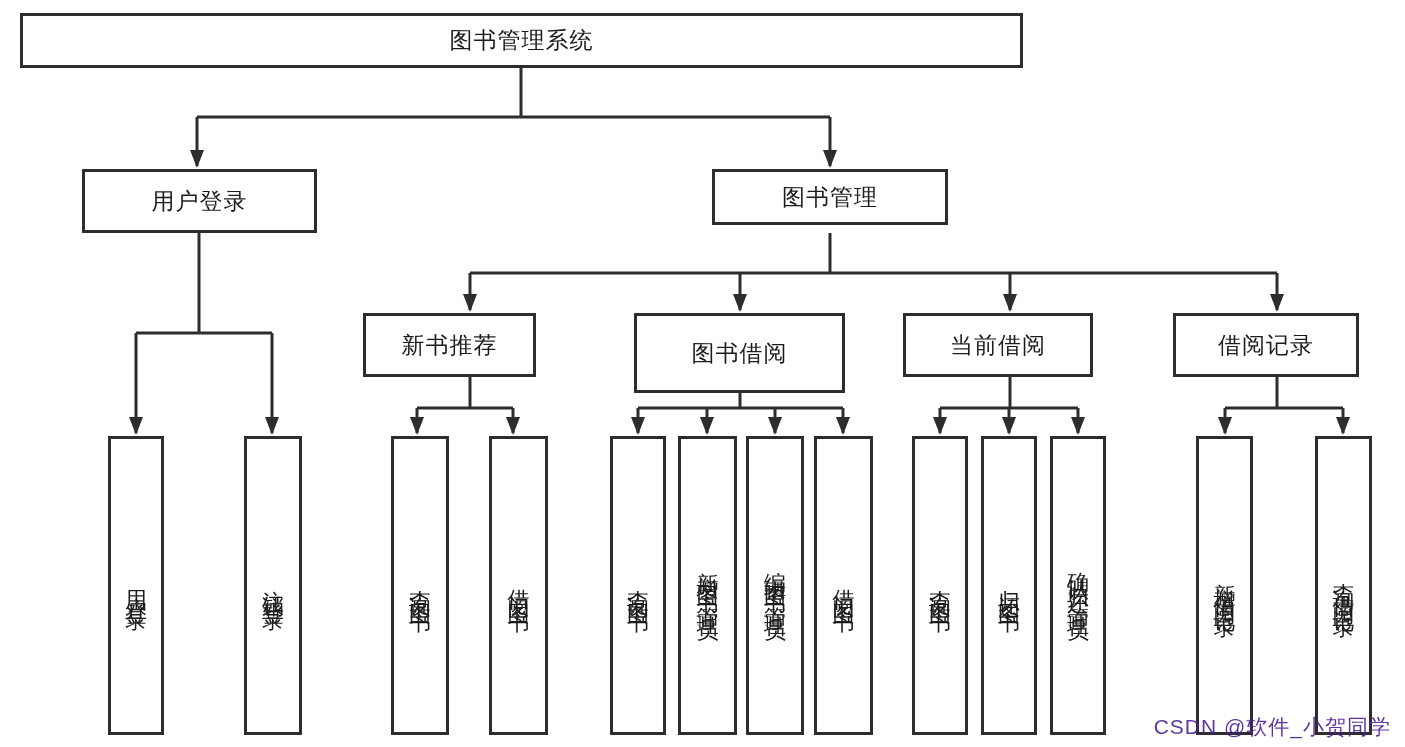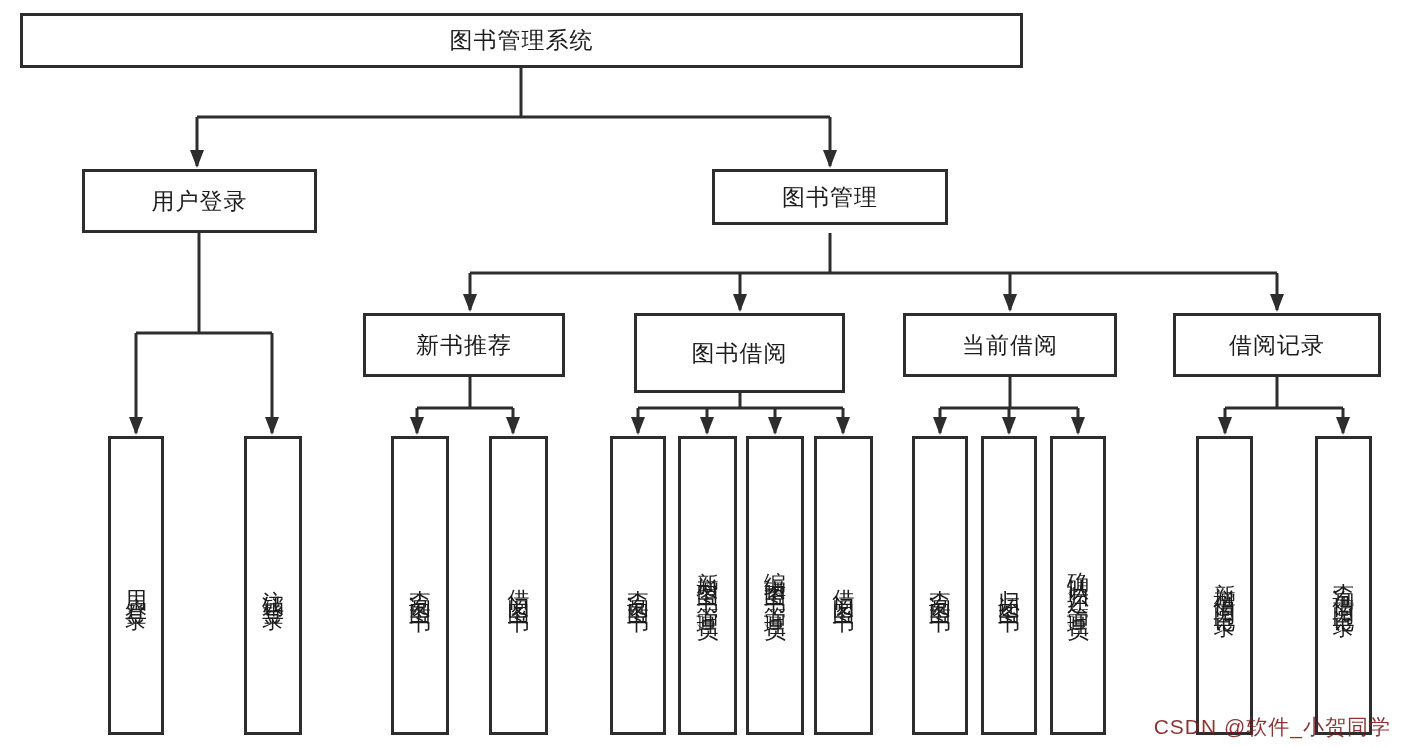--- a/index.html
+++ b/index.html
@@ -28,21 +28,21 @@
     font-size:22px;
     letter-spacing:7px;
     line-height:1;
     white-space:nowrap;
   }
   .watermark{
     position:absolute;
     right:14px;
     bottom:6px;
     font-size:21px;
-    color:#7f1d1d;
+    color:#4c1d95;
     opacity:0.9;
     letter-spacing:1px;
     z-index:5;
   }
 </style>
 </head>
 <body>
 
 <div class="canvas">
 
@@ -114,30 +114,30 @@
     <span>图书管理系统</span>
   </div>
 
   <div class="box hbox" style="left:82px;top:169px;width:235px;height:64px;">
     <span>用户登录</span>
   </div>
   <div class="box hbox" style="left:712px;top:169px;width:236px;height:56px;">
     <span>图书管理</span>
   </div>
 
-  <div class="box hbox" style="left:363px;top:313px;width:202px;height:64px;">
+  <div class="box hbox" style="left:363px;top:313px;width:173px;height:64px;">
     <span>新书推荐</span>
   </div>
   <div class="box hbox" style="left:634px;top:313px;width:211px;height:80px;">
     <span>图书借阅</span>
   </div>
-  <div class="box hbox" style="left:903px;top:313px;width:214px;height:64px;">
+  <div class="box hbox" style="left:903px;top:313px;width:190px;height:64px;">
     <span>当前借阅</span>
   </div>
-  <div class="box hbox" style="left:1173px;top:313px;width:208px;height:64px;">
+  <div class="box hbox" style="left:1173px;top:313px;width:186px;height:64px;">
     <span>借阅记录</span>
   </div>
 
   <div class="box leaf" style="left:108px;top:436px;width:56px;height:299px;">
     <span>用户登录</span>
   </div>
   <div class="box leaf" style="left:244px;top:436px;width:58px;height:299px;">
     <span>注销登录</span>
   </div>
 

